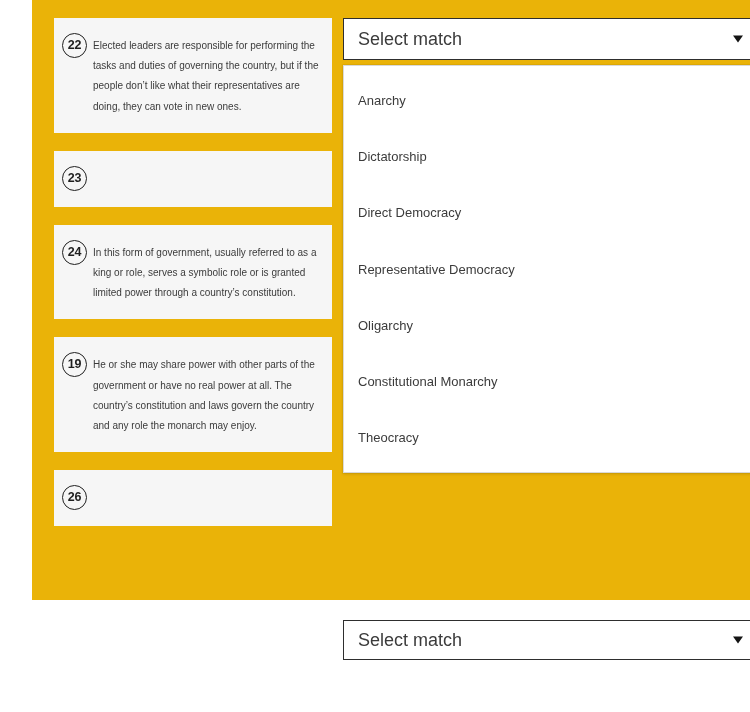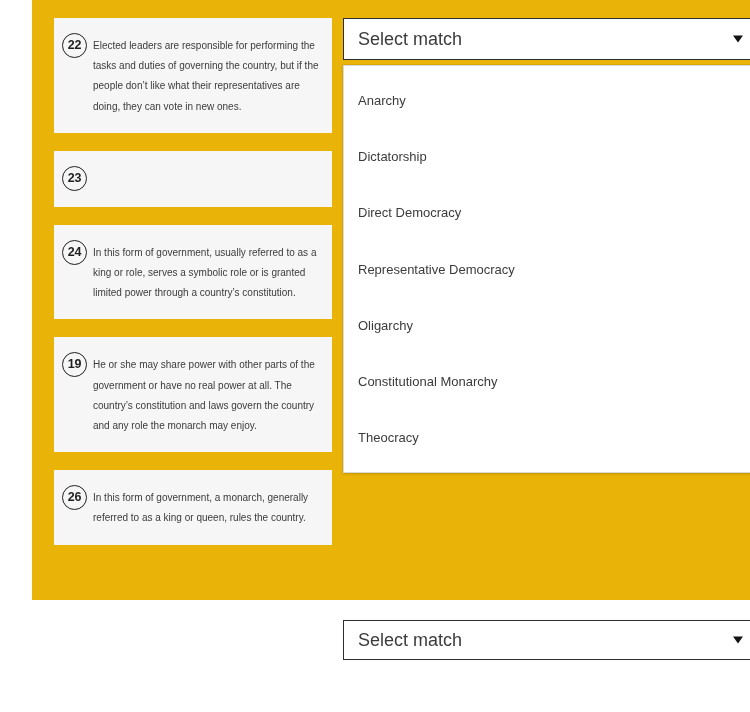--- a/index.html
+++ b/index.html
@@ -151,21 +151,20 @@
       <div class="q-text">In this form of government, usually referred to as a king or role, serves a symbolic role or is granted limited power through a country’s constitution.</div>
     </div>
 
     <div class="question-card">
       <div class="q-badge">19</div>
       <div class="q-text">He or she may share power with other parts of the government or have no real power at all. The country’s constitution and laws govern the country and any role the monarch may enjoy.</div>
     </div>
 
     <div class="question-card">
       <div class="q-badge">26</div>
-      <div class="q-text">In this form of government, a monarch, generally referred to as a king or queen, rules the country.</div>
     </div>
 
   </div>
 
   <div class="answers-column">
 
     <div class="select-box">
       <span class="select-value">Select match</span>
       <span class="chevron"></span>
     </div>

